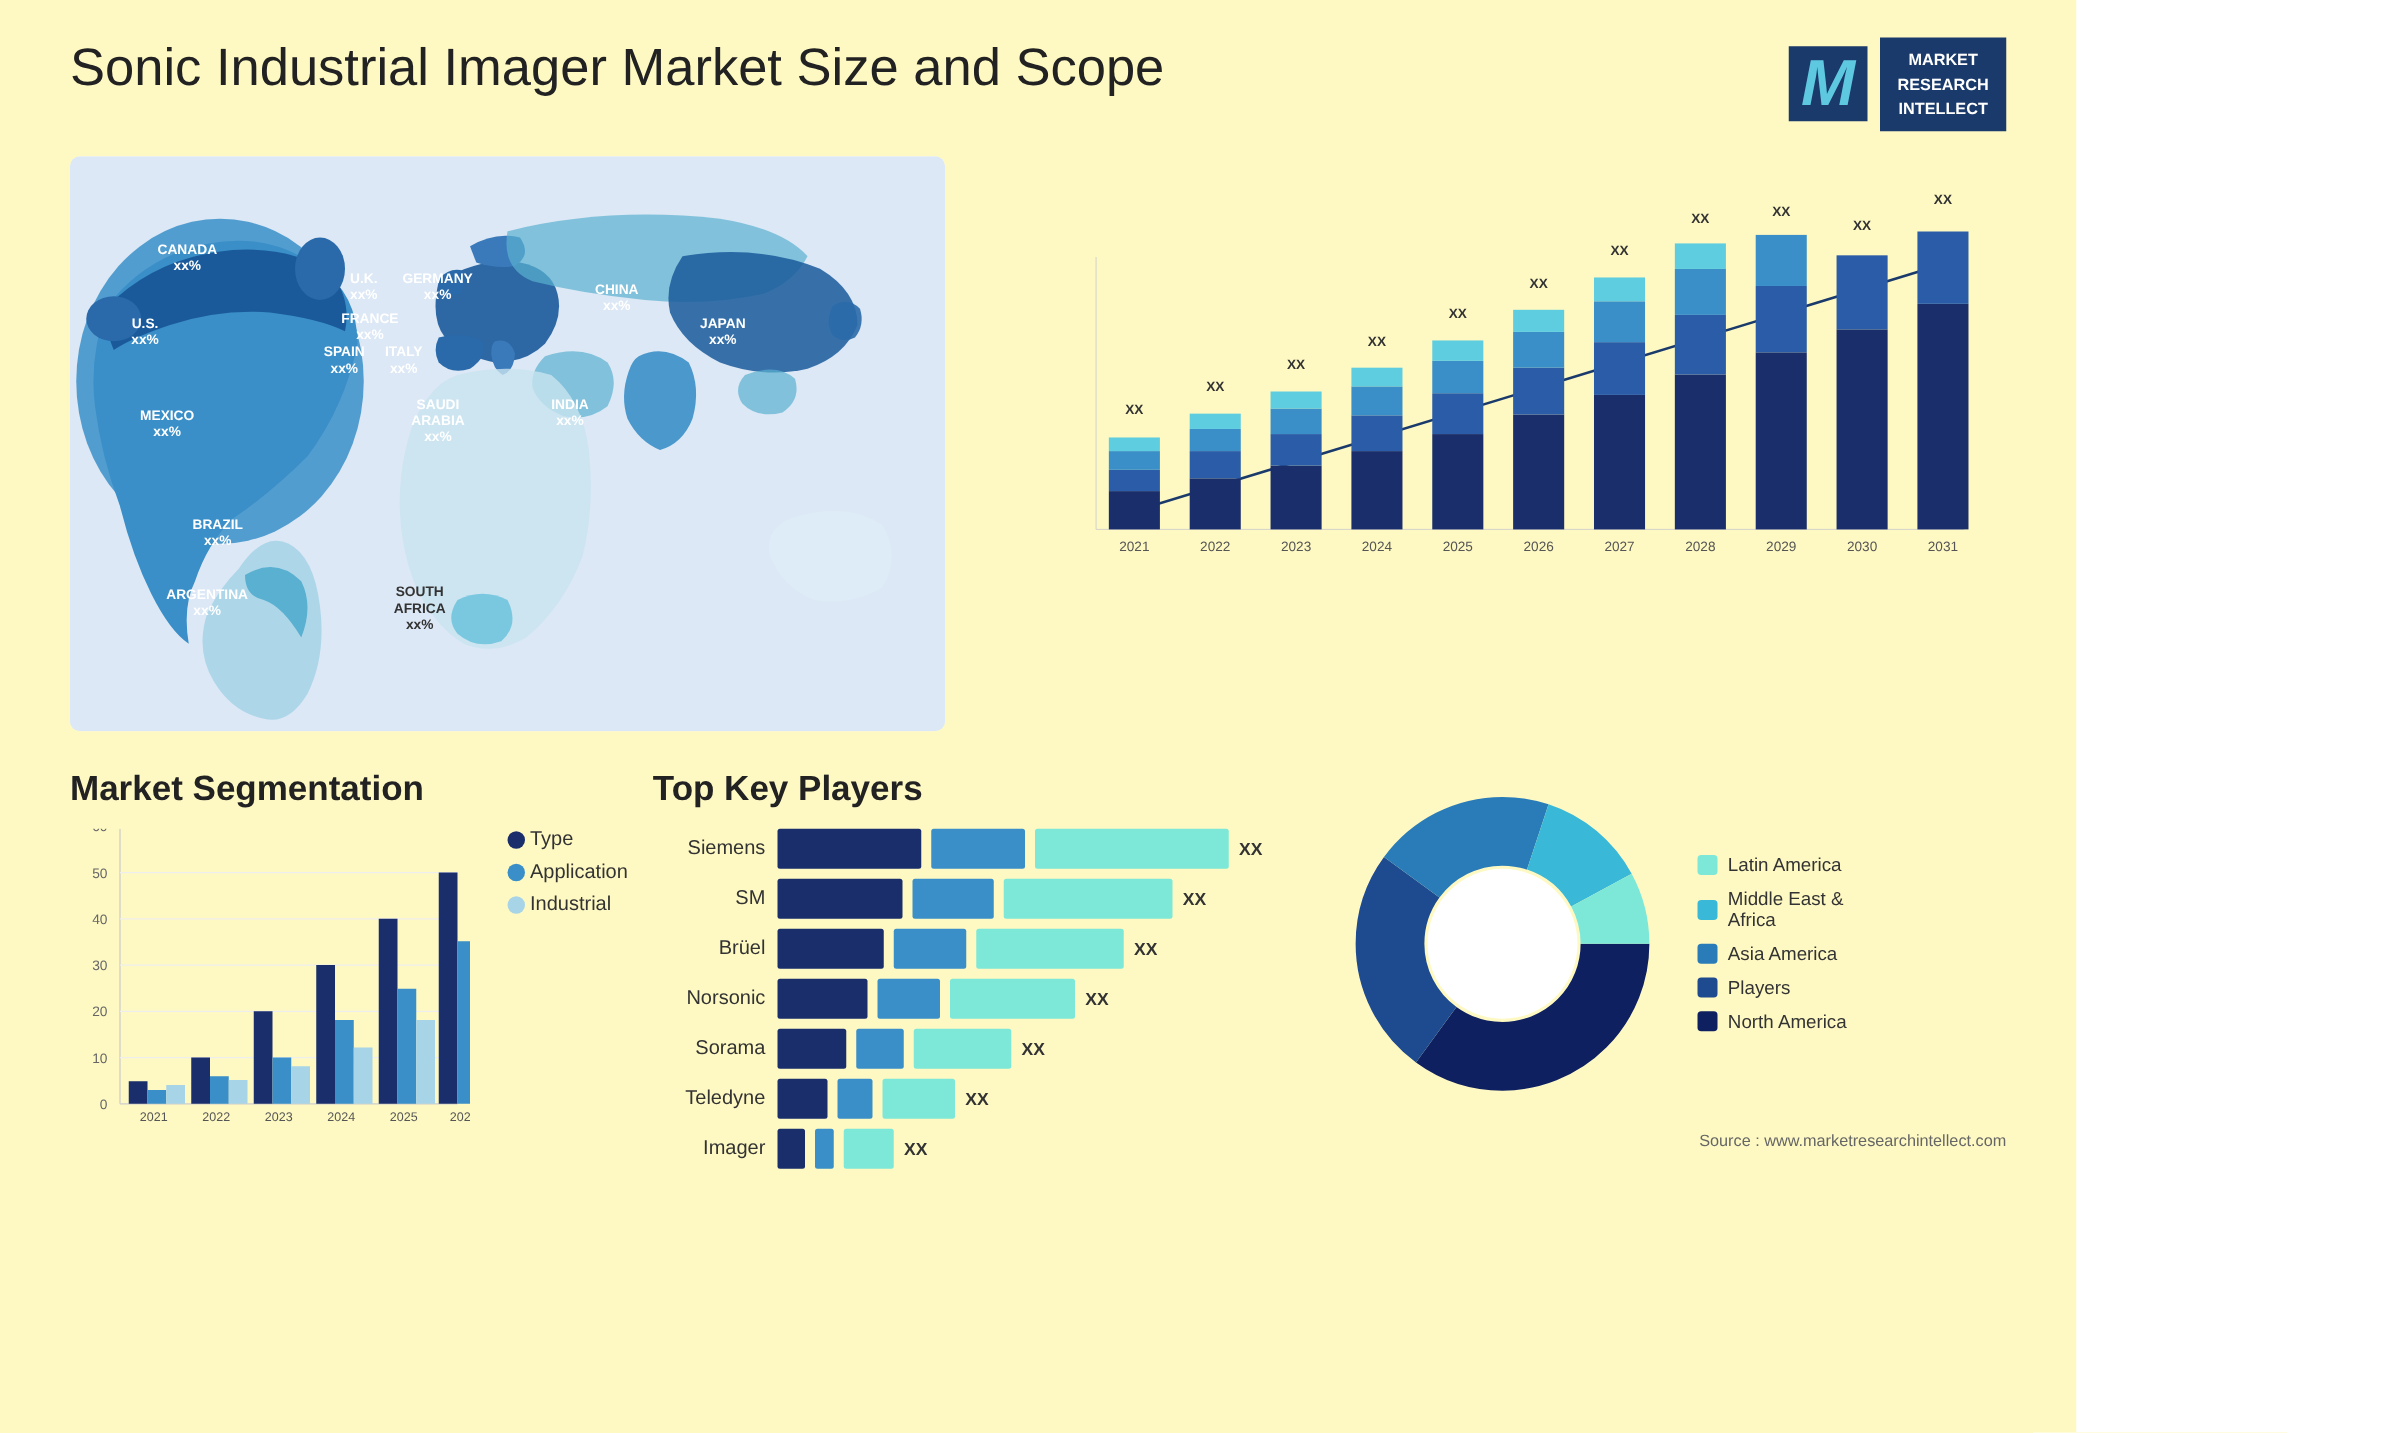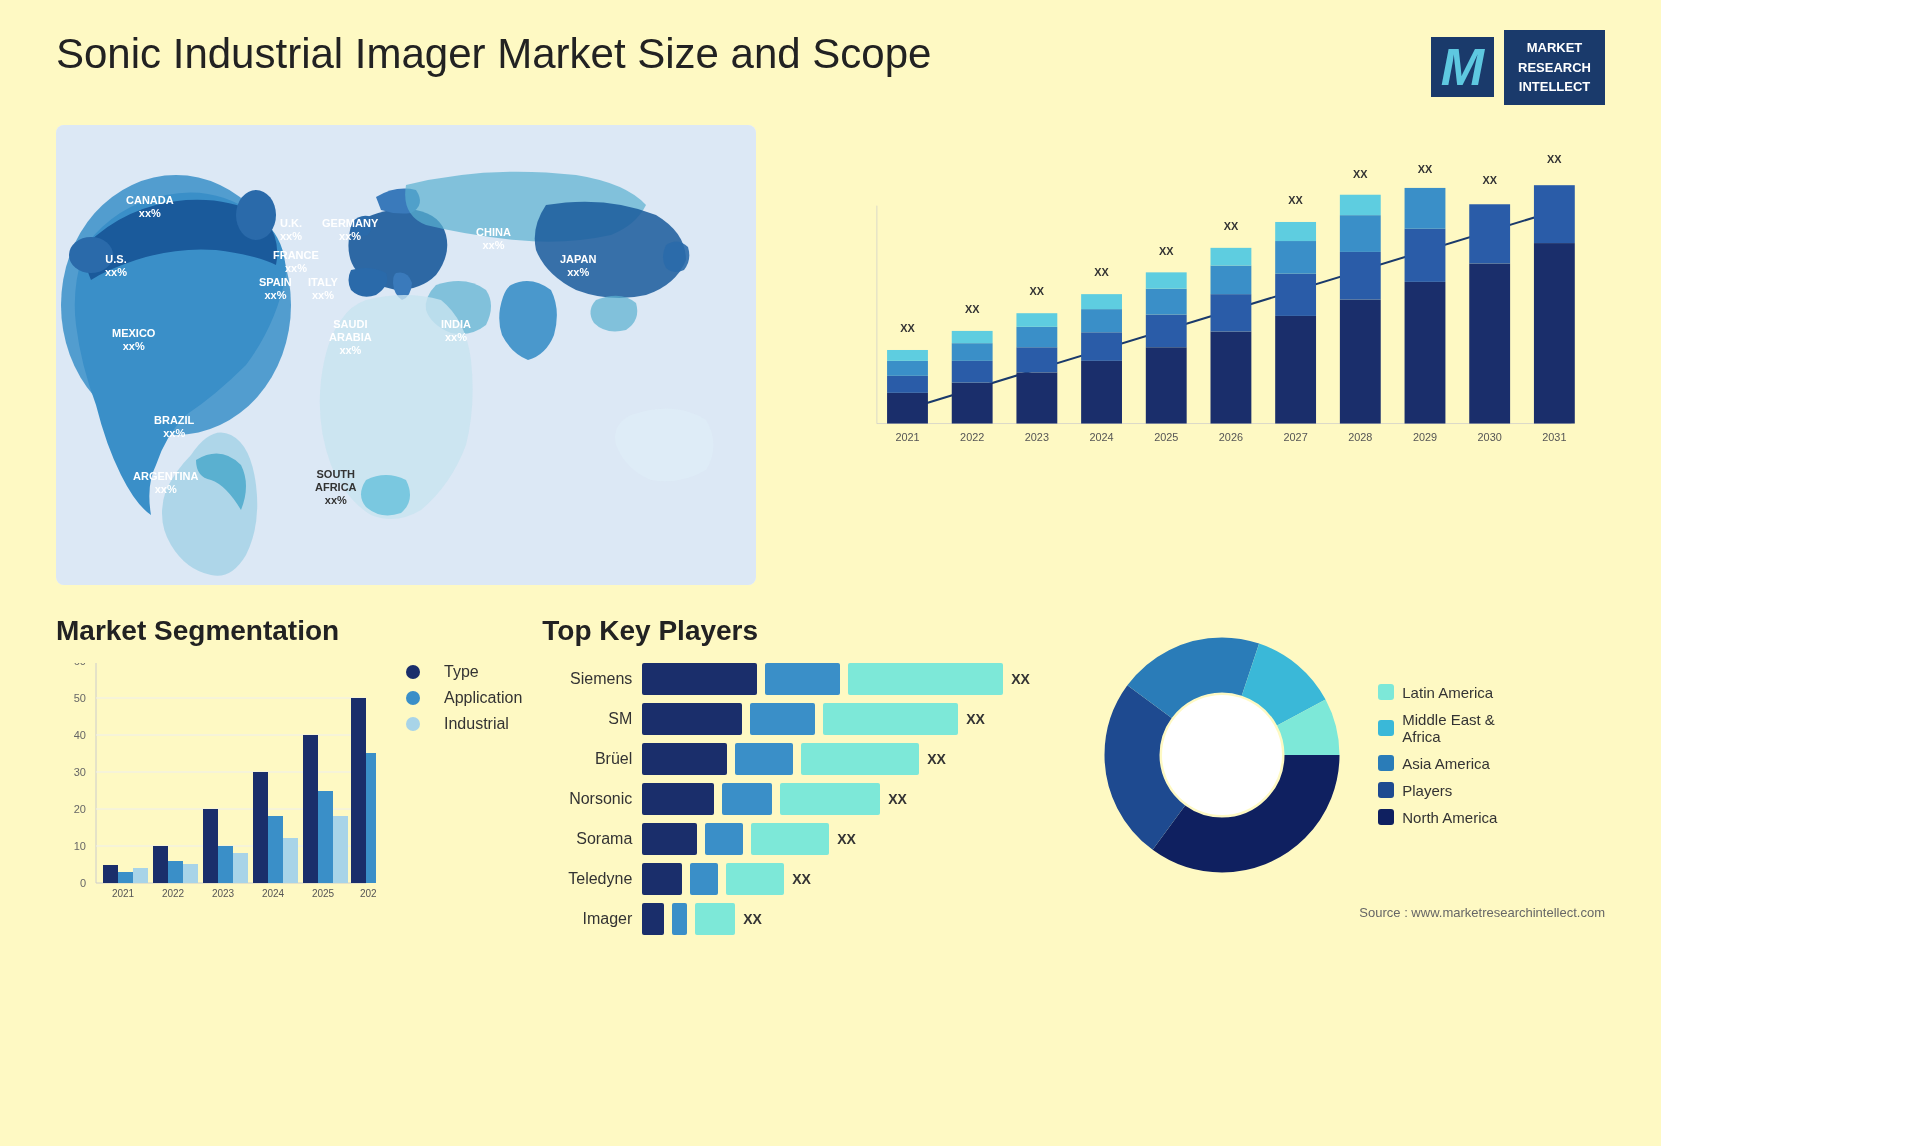--- a/index.html
+++ b/index.html
@@ -114,21 +114,21 @@
     
     .seg-legend {
       display: flex;
       flex-direction: column;
       gap: 8px;
       margin-left: 20px;
     }
     .legend-item {
       display: flex;
       align-items: center;
-      gap: 24px;
+      gap: 4px;
       font-size: 16px;
       color: #333;
     }
     .legend-dot {
       width: 14px;
       height: 14px;
       border-radius: 50%;
     }
 
     

